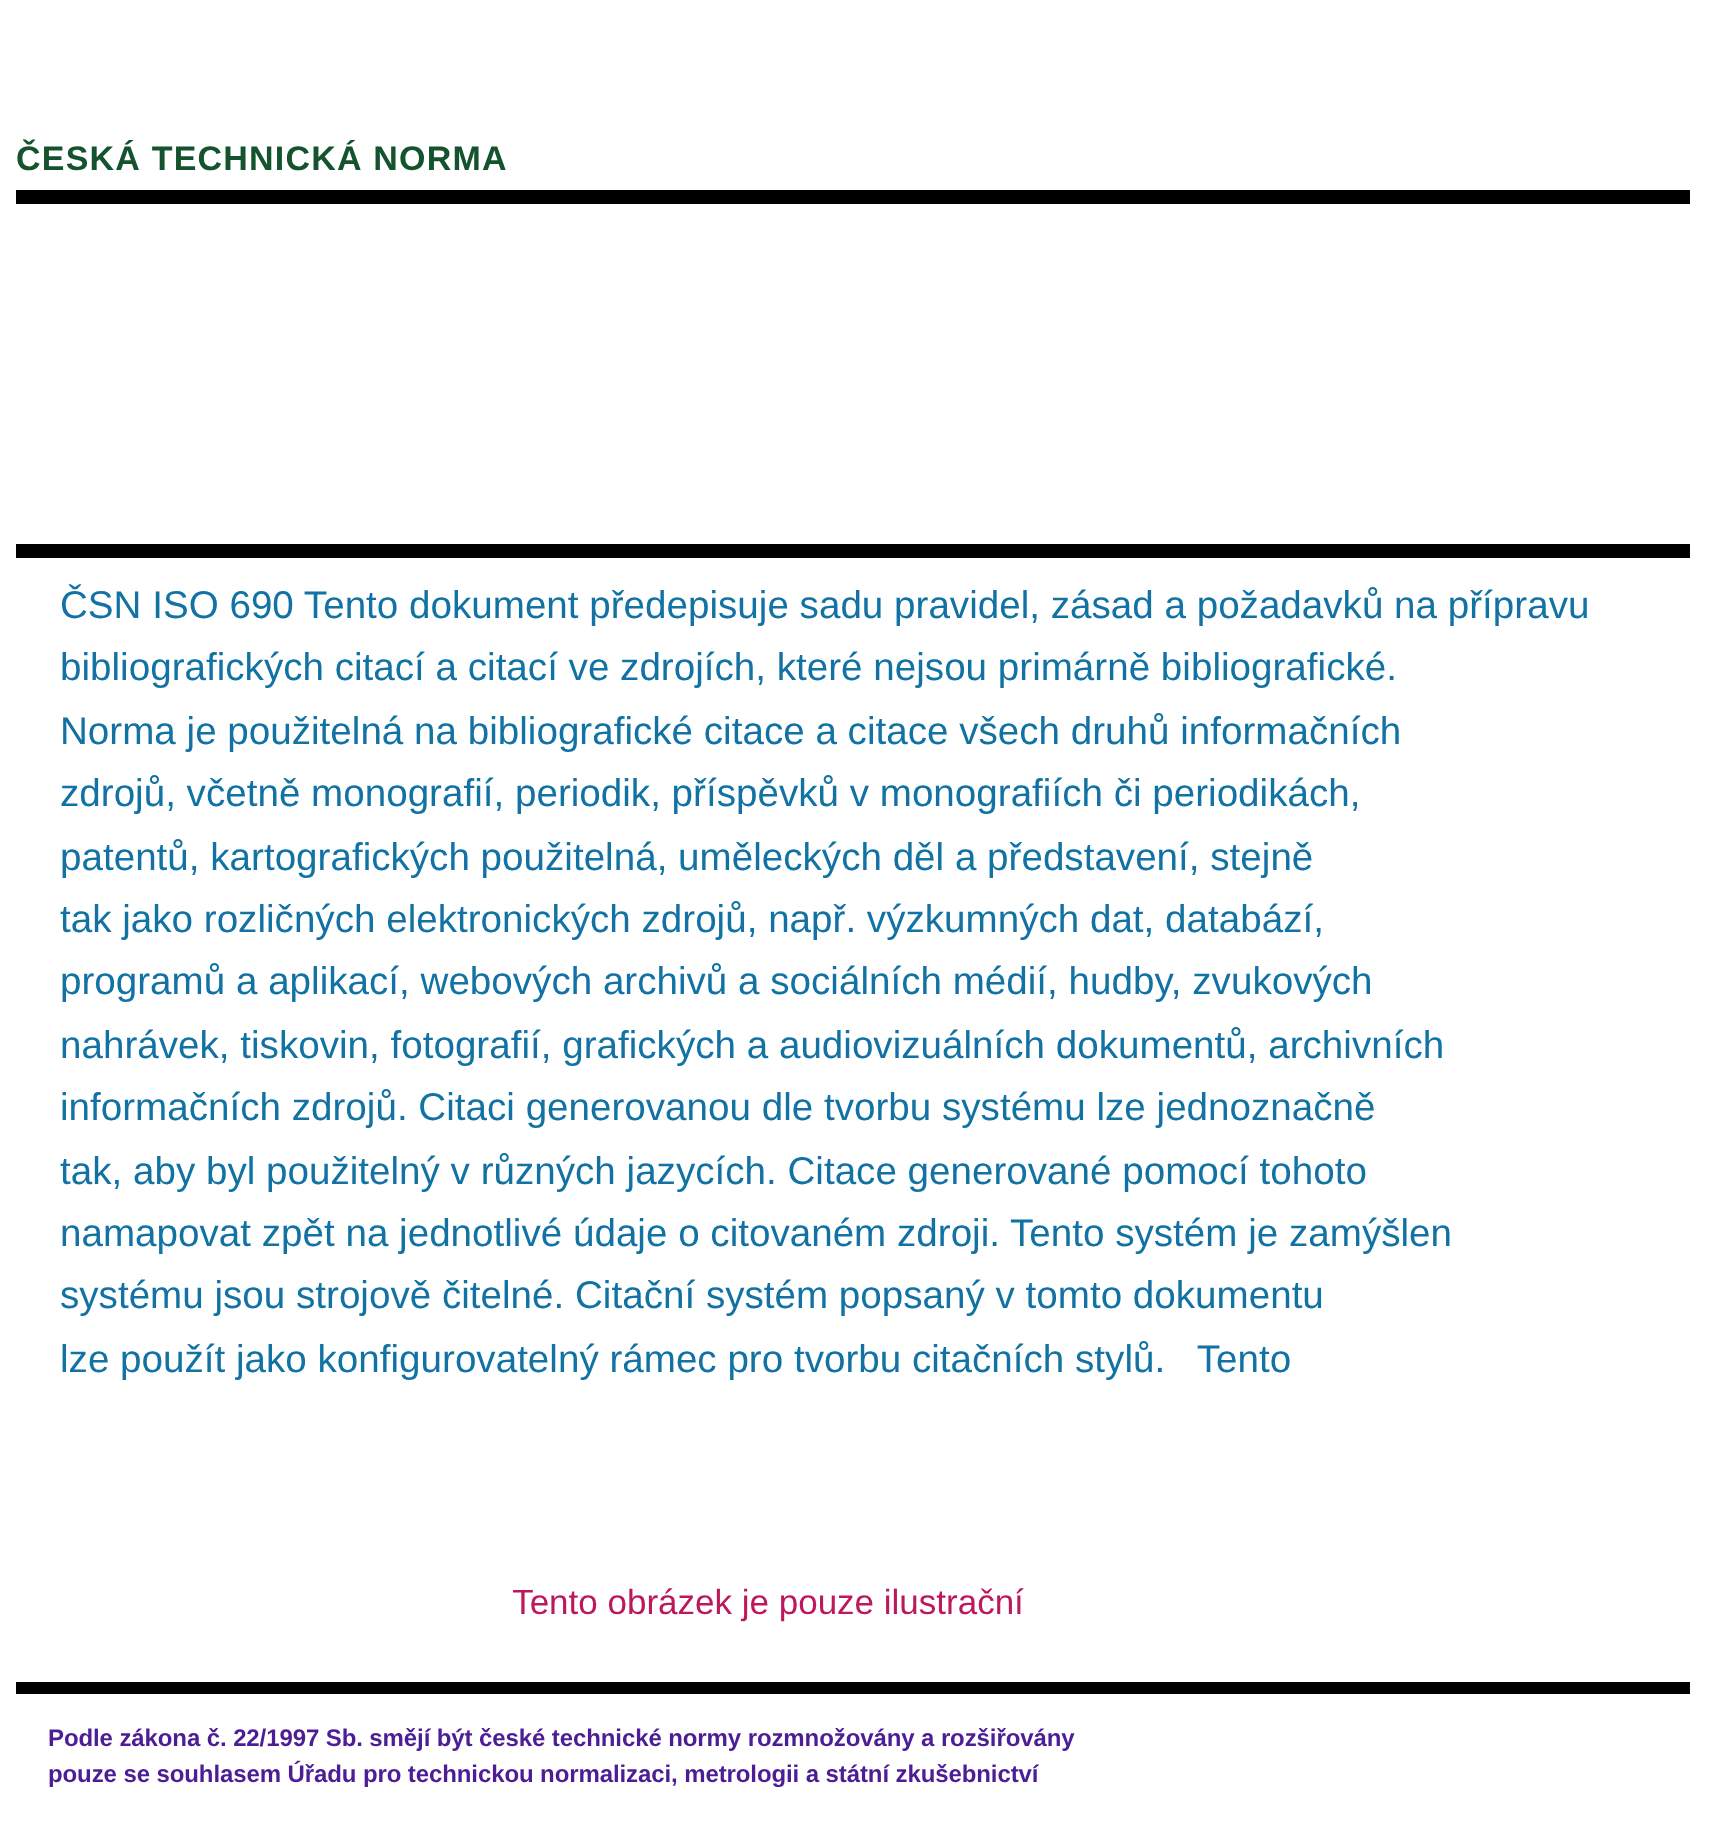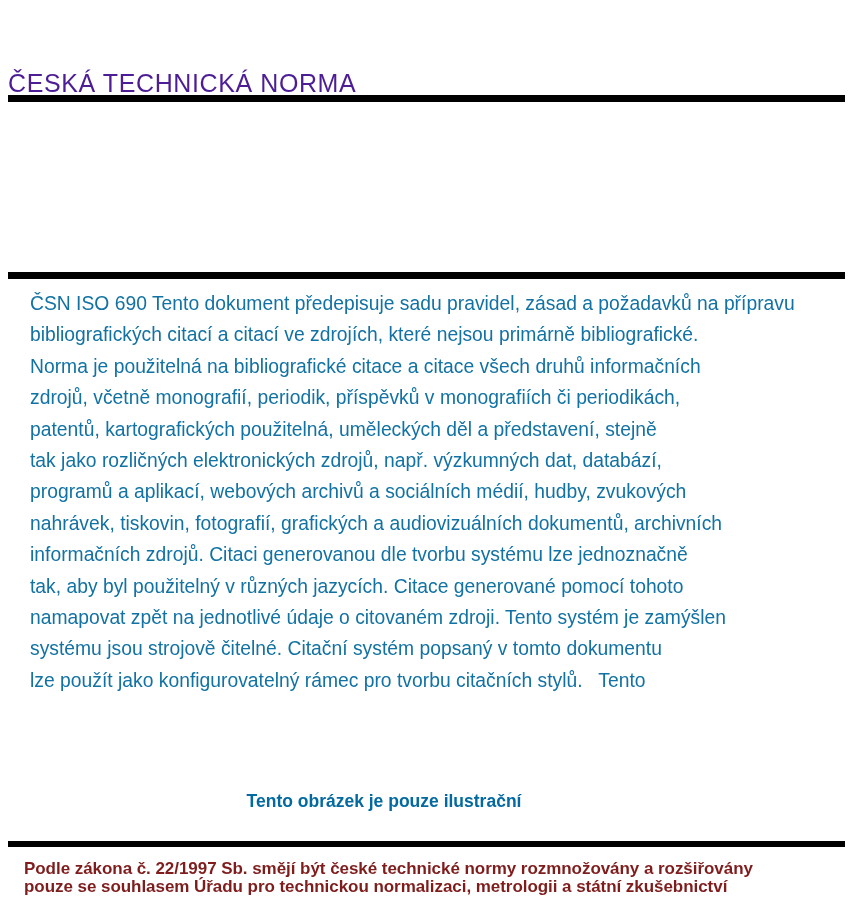--- a/index.html
+++ b/index.html
@@ -24,23 +24,23 @@
     width: 865px;
     height: 914px;
     background: #ffffff;
   }
 
   
   .header-title {
     position: absolute;
     left: 8px;
     top: 71px;
-    font-size: 25px;
-    font-weight: normal;
-    color: #4c1d95;
+    font-size: 17px;
+    font-weight: bold;
+    color: #14532d;
     letter-spacing: 0.6px;
     white-space: nowrap;
     line-height: 1;
   }
 
   
   .rule {
     position: absolute;
     background: #000000;
     left: 8px;
@@ -66,36 +66,36 @@
   }
 
   
   .caption {
     position: absolute;
     left: 0;
     top: 791px;
     width: 768px;
     text-align: center;
     font-size: 17.5px;
-    font-weight: bold;
-    color: #0369a1;
+    font-weight: normal;
+    color: #be185d;
     line-height: 1.15;
   }
 
   
   .footer {
     position: absolute;
     left: 24px;
     top: 860px;
     width: 820px;
   }
   .footer-line {
-    font-size: 17px;
+    font-size: 12px;
     font-weight: bold;
-    color: #7f1d1d;
+    color: #4c1d95;
     line-height: 18.3px;
     white-space: pre;
     letter-spacing: -0.05px;
   }
 </style>
 </head>
 <body>
 
 <div class="page">
 

